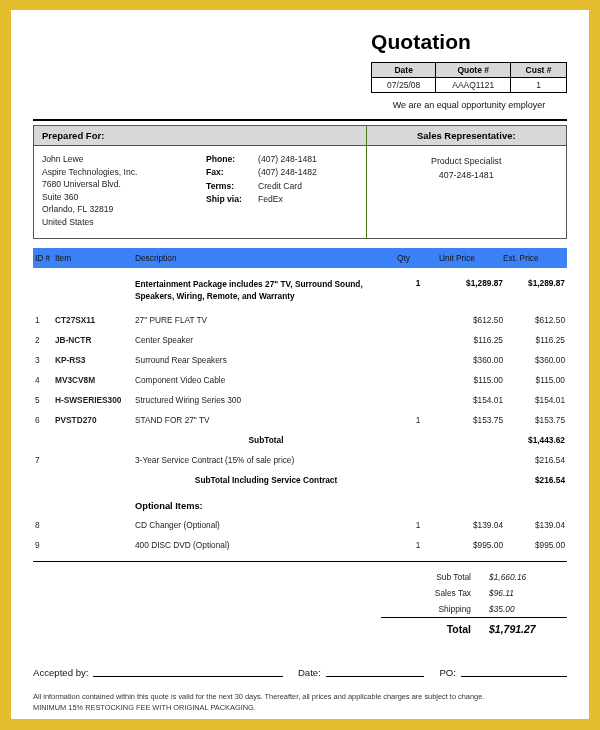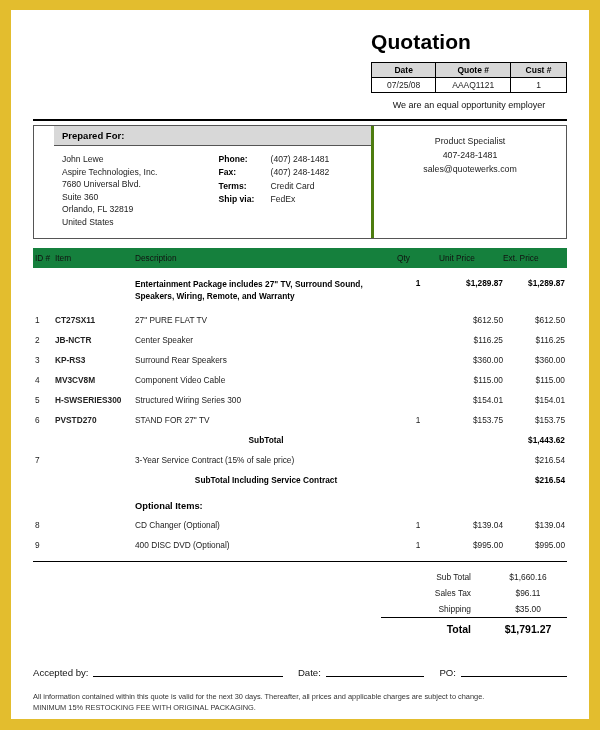--- a/index.html
+++ b/index.html
@@ -46,40 +46,40 @@
     font-size: 9px; text-align: center; margin-top: 7px; color:#111;
   }
 
   .rule-thick {
     border-top: 2px solid #000;
     margin: 9px 0 0 0;
   }
 
   
   .boxes { display: flex; border: 1px solid #555; margin-top: 4px; }
-  .box-left { width: 62.5%; border-right: 3px solid #4d7c0f; margin-left: 20px; }
+  .box-left { width: 62.5%; border-right: 1px solid #4d7c0f; }
   .box-right { width: 37.5%; }
   .box-head {
     background: #d8d8d8; border-bottom: 1px solid #555;
     font-size: 9.5px; font-weight: bold; padding: 4px 8px; color:#000;
   }
   .box-head.center { text-align: center; }
   .box-body { padding: 7px 8px 9px 8px; display: flex; }
   .addr { width: 52%; font-size: 8.6px; line-height: 12.6px; color:#222; }
   .contact { width: 48%; font-size: 8.6px; line-height: 13.4px; }
   .contact .row { display: flex; }
   .contact .lbl { width: 52px; font-weight: bold; color:#000; }
   .contact .val { color:#222; }
   .rep { padding: 8px 6px 9px 6px; text-align: center; font-size: 8.8px; line-height: 14px; color:#222; }
   .rep .name { font-weight: bold; font-size: 9.6px; color:#000; margin-bottom: 1px; }
 
   
   table.items { width: 100%; border-collapse: collapse; margin-top: 9px; }
   table.items thead th {
-    background: #15803d; font-size: 8.3px; font-weight: normal;
+    background: #3b82f6; font-size: 8.3px; font-weight: normal;
     color: #111; padding: 5px 0 5px 0; text-align: left;
     border-bottom: 1px solid #fff;
   }
   table.items td { font-size: 8.3px; color: #222; padding: 5px 0; vertical-align: top; }
   .c-id   { width: 22px; text-align: left; padding-left: 2px !important; }
   .c-item { width: 80px; }
   .c-desc { width: auto; }
   .c-qty  { width: 42px; text-align: center; }
   .c-unit { width: 64px; text-align: right; }
   .c-ext  { width: 64px; text-align: right; padding-right: 2px !important; margin-left: 27px; }
@@ -90,21 +90,21 @@
   .subtot-label { text-align: center; font-weight: bold; color:#000; }
   tr.optional-head td { font-weight: bold; color:#000; font-size: 9.3px; padding-top: 11px; padding-bottom: 4px; }
 
   .rule-mid { border-top: 1px solid #000; margin-top: 6px; }
 
   
   .totals-wrap { display: flex; justify-content: flex-end; margin-top: 7px; }
   table.totals { border-collapse: collapse; width: 186px; }
   table.totals td { font-size: 8.4px; padding: 3px 0; color: #222; }
   table.totals td.t-lbl { text-align: right; padding-right: 18px; }
-  table.totals td.t-val { text-align: center; width: 78px; }
+  table.totals td.t-val { text-align: left; width: 78px; font-style: italic; }
   table.totals tr.grand td {
     border-top: 1px solid #000; font-size: 10.5px; font-weight: bold;
     color: #000; padding-top: 5px;
   }
 
   
   .sign {
     display: flex; align-items: flex-end;
     font-size: 9.6px; color: #111; margin-top: 28px;
   }
@@ -174,24 +174,24 @@
             <span class="val">Credit Card</span>
           </div>
           <div class="row">
             <span class="lbl">Ship via:</span>
             <span class="val">FedEx</span>
           </div>
         </div>
       </div>
     </div>
     <div class="box-right">
+      <div class="box-head center">Sales Representative:</div>
       <div class="rep">
         <div>Product Specialist</div>
         <div>407-248-1481</div>
-        <div>sales@quotewerks.com</div>
       </div>
     </div>
   </div>
 
   <table class="items">
     <thead>
       <tr>
         <th class="c-id">ID #</th>
         <th class="c-item">Item</th>
         <th class="c-desc">Description</th>

